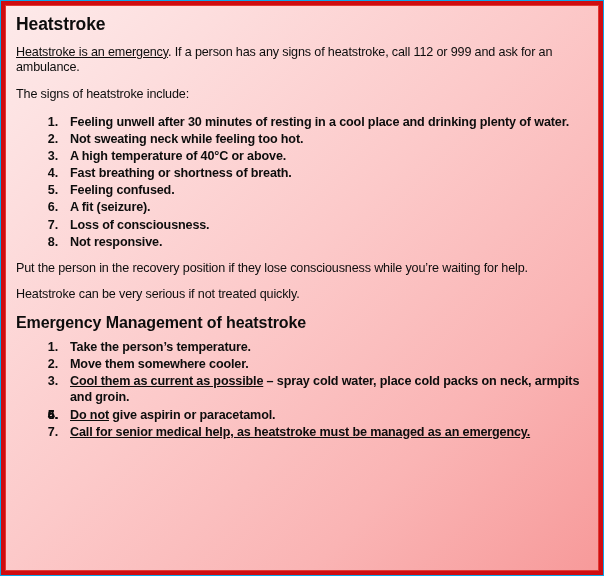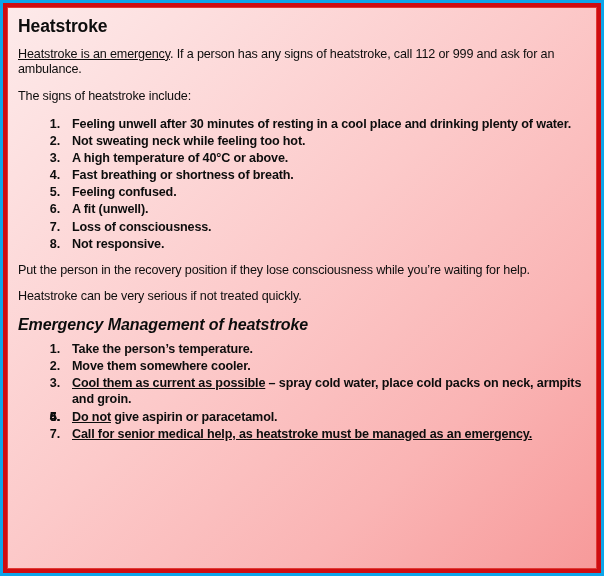--- a/index.html
+++ b/index.html
@@ -9,21 +9,21 @@
   }
   body {
     width: 604px;
     height: 576px;
     font-family: "Liberation Sans", sans-serif;
   }
   .slide {
     box-sizing: border-box;
     width: 604px;
     height: 576px;
-    border: 3px solid #0ea5e9;
+    border: 1px solid #0ea5e9;
     background: #cf0d11;
     padding: 4px;
     position: relative;
     overflow: hidden;
   }
   .slide-inner {
     box-sizing: border-box;
     width: 100%;
     height: 100%;
     border: 1px solid #e03a35;
@@ -42,21 +42,20 @@
     margin: 2px 0 10px 0;
     letter-spacing: -0.1px;
     color: #0d0d0d;
   }
   h2.subtitle {
     font-size: 16px;
     font-weight: bold;
     margin: 6px 0 6px 0;
     letter-spacing: -0.1px;
     color: #0d0d0d;
-    font-style: italic;
   }
   p.para {
     font-weight: normal;
     margin: 0 0 11px 0;
     font-size: 12.6px;
     line-height: 1.25;
     letter-spacing: -0.15px;
   }
   ol.numlist {
     list-style: none;
@@ -95,21 +94,21 @@
       <p class="para"><u class="ul">Heatstroke is an emergency</u><span>. If a person has any signs of heatstroke, call 112 or 999 and ask for an ambulance.</span></p>
 
       <p class="para">The signs of heatstroke include:</p>
 
       <ol class="numlist">
         <li><span class="num">1.</span><span>Feeling unwell after 30 minutes of resting in a cool place and drinking plenty of water.</span></li>
         <li><span class="num">2.</span><span>Not sweating neck while feeling too hot.</span></li>
         <li><span class="num">3.</span><span>A high temperature of 40°C or above.</span></li>
         <li><span class="num">4.</span><span>Fast breathing or shortness of breath.</span></li>
         <li><span class="num">5.</span><span>Feeling confused.</span></li>
-        <li><span class="num">6.</span><span>A fit (unwell).</span></li>
+        <li><span class="num">6.</span><span>A fit (seizure).</span></li>
         <li><span class="num">7.</span><span>Loss of consciousness.</span></li>
         <li><span class="num">8.</span><span>Not responsive.</span></li>
       </ol>
 
       <p class="para">Put the person in the recovery position if they lose consciousness while you’re waiting for help.</p>
 
       <p class="para">Heatstroke can be very serious if not treated quickly.</p>
 
       <h2 class="subtitle">Emergency Management of heatstroke</h2>
 

